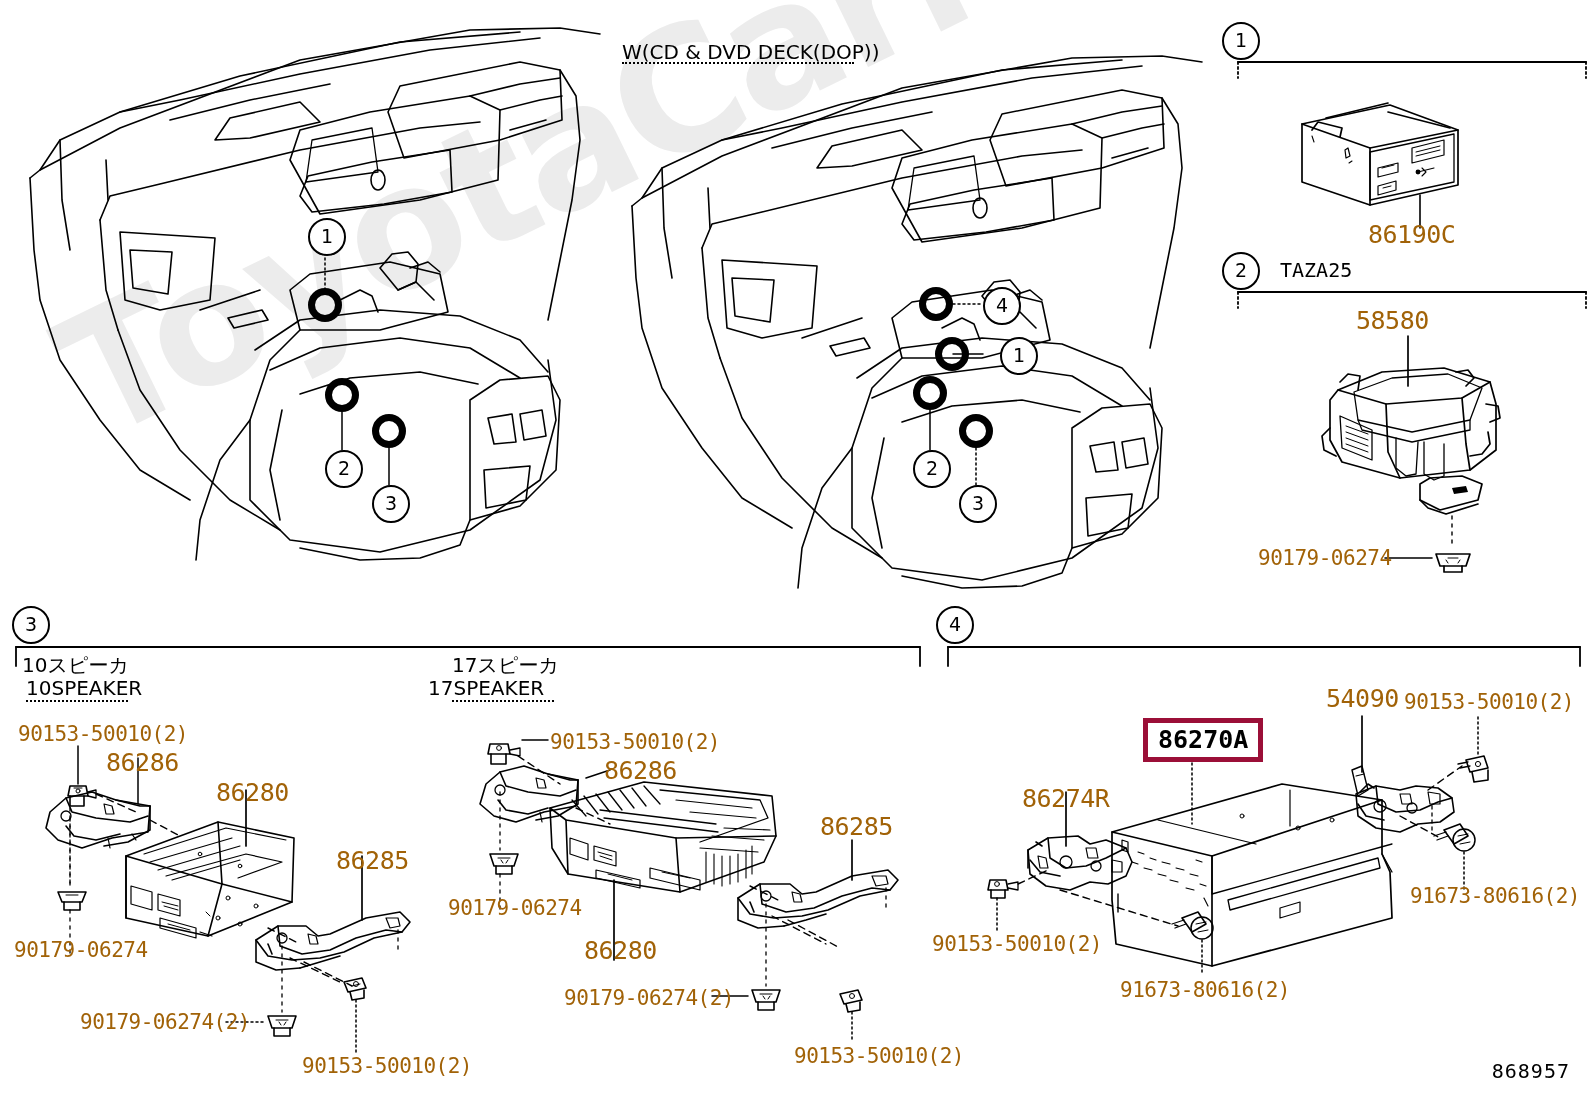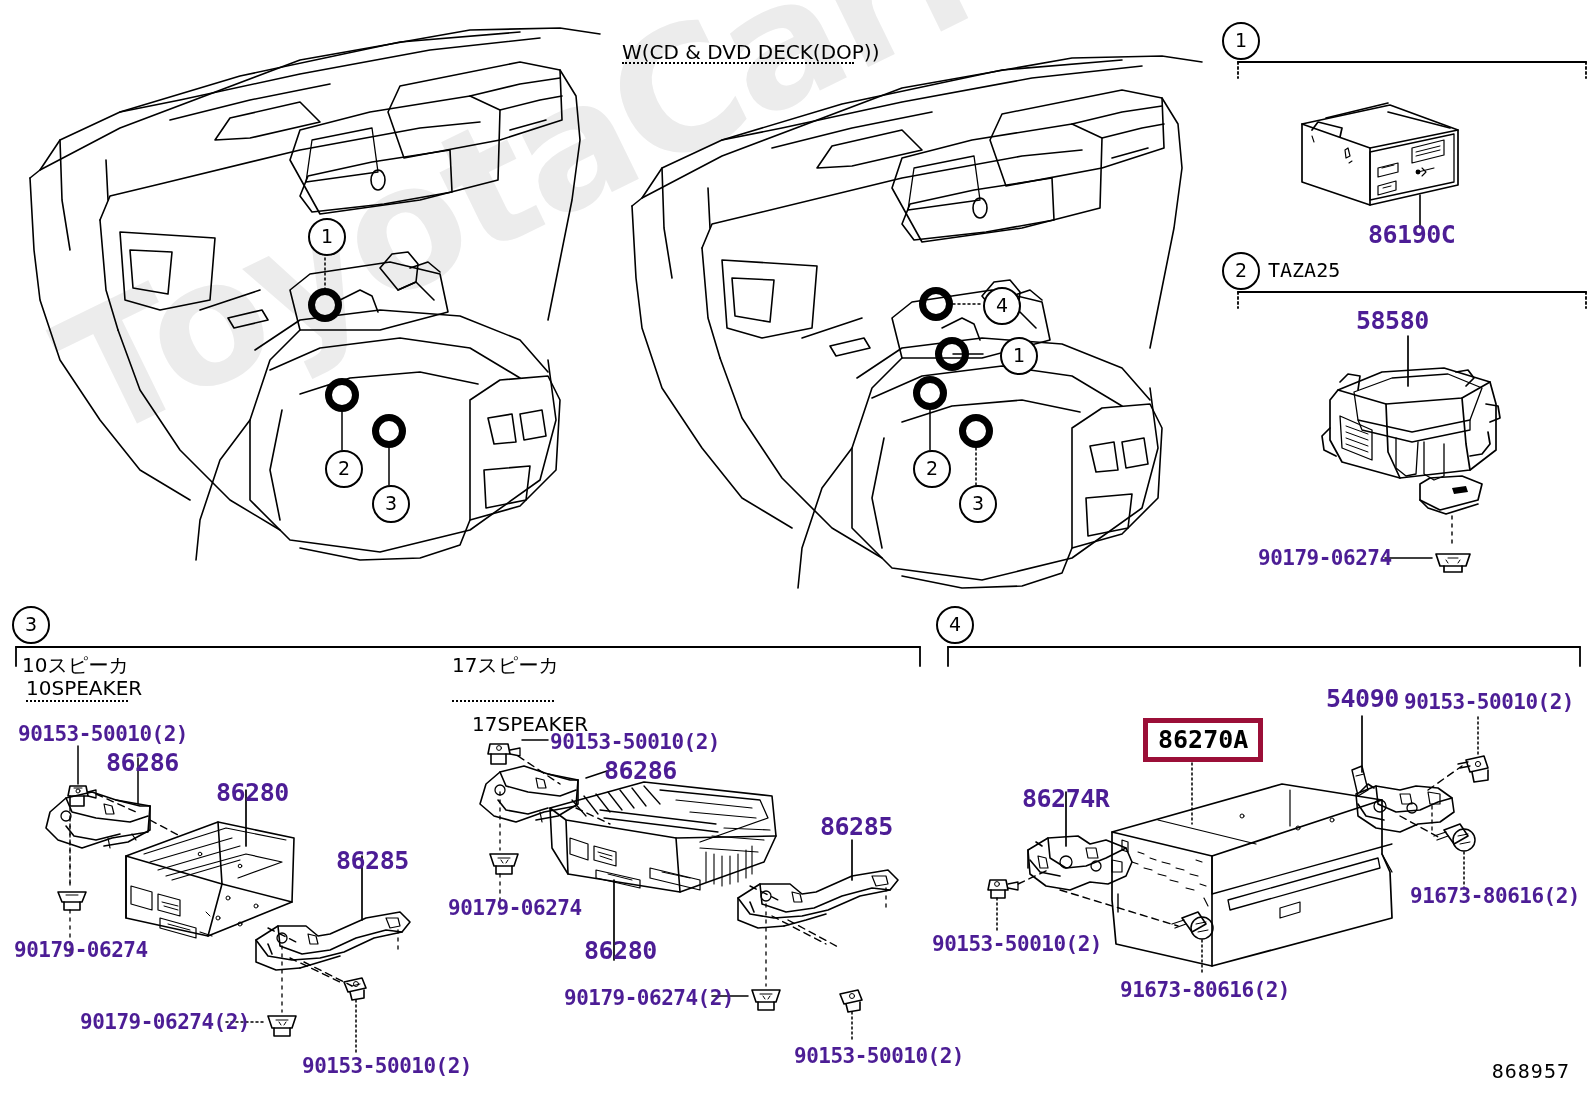--- a/index.html
+++ b/index.html
@@ -36,38 +36,39 @@
     transform-origin: 0 0;
     white-space: nowrap;
     letter-spacing: -4px;
     user-select: none;
     pointer-events: none;
   }
   .lbl {
     position: absolute;
     font-family: "DejaVu Sans Mono", "Liberation Mono", monospace;
     font-size: 21px;
-    font-weight: bold;
-    color: #4c1d95;
+    font-weight: normal;
+    color: #a16207;
     white-space: nowrap;
     letter-spacing: -0.5px;
   }
   .lbl.big {
     font-size: 25px;
   }
   .hdr {
     position: absolute;
     font-family: "DejaVu Sans", "Liberation Sans", sans-serif;
     font-size: 20px;
     color: #000;
     white-space: nowrap;
   }
   .hdr.mono {
     font-family: "DejaVu Sans Mono", "Liberation Mono", monospace;
     font-size: 20px;
+    margin-left: 12px;
   }
   .hilite {
     position: absolute;
     border: 5px solid #9B0F38;
     background: #ffffff;
     padding: 2px 10px 3px 10px;
     font-family: "DejaVu Sans Mono", "Liberation Mono", monospace;
     font-size: 25px;
     font-weight: bold;
     color: #000;
@@ -670,21 +671,21 @@
 
   <div class="lbl" style="left:18px; top:722px;">90153-50010(2)</div>
   <div class="lbl big" style="left:106px; top:748px;">86286</div>
   <div class="lbl big" style="left:216px; top:778px;">86280</div>
   <div class="lbl big" style="left:336px; top:846px;">86285</div>
   <div class="lbl" style="left:14px; top:938px;">90179-06274</div>
   <div class="lbl" style="left:80px; top:1010px;">90179-06274(2)</div>
   <div class="lbl" style="left:302px; top:1054px;">90153-50010(2)</div>
 
   <div class="hdr" style="left:452px; top:652px;">17スピーカ</div>
-  <div class="hdr" style="left:472px; top:676px;margin-top:36px;">17SPEAKER</div>
+  <div class="hdr" style="left:428px; top:676px;">17SPEAKER</div>
   <div class="dotul" style="left:452px; top:700px; width:102px;"></div>
 
   <div class="lbl" style="left:550px; top:730px;">90153-50010(2)</div>
   <div class="lbl big" style="left:604px; top:756px;">86286</div>
   <div class="lbl big" style="left:584px; top:936px;">86280</div>
   <div class="lbl big" style="left:820px; top:812px;">86285</div>
   <div class="lbl" style="left:448px; top:896px;">90179-06274</div>
   <div class="lbl" style="left:564px; top:986px;">90179-06274(2)</div>
   <div class="lbl" style="left:794px; top:1044px;">90153-50010(2)</div>
 

